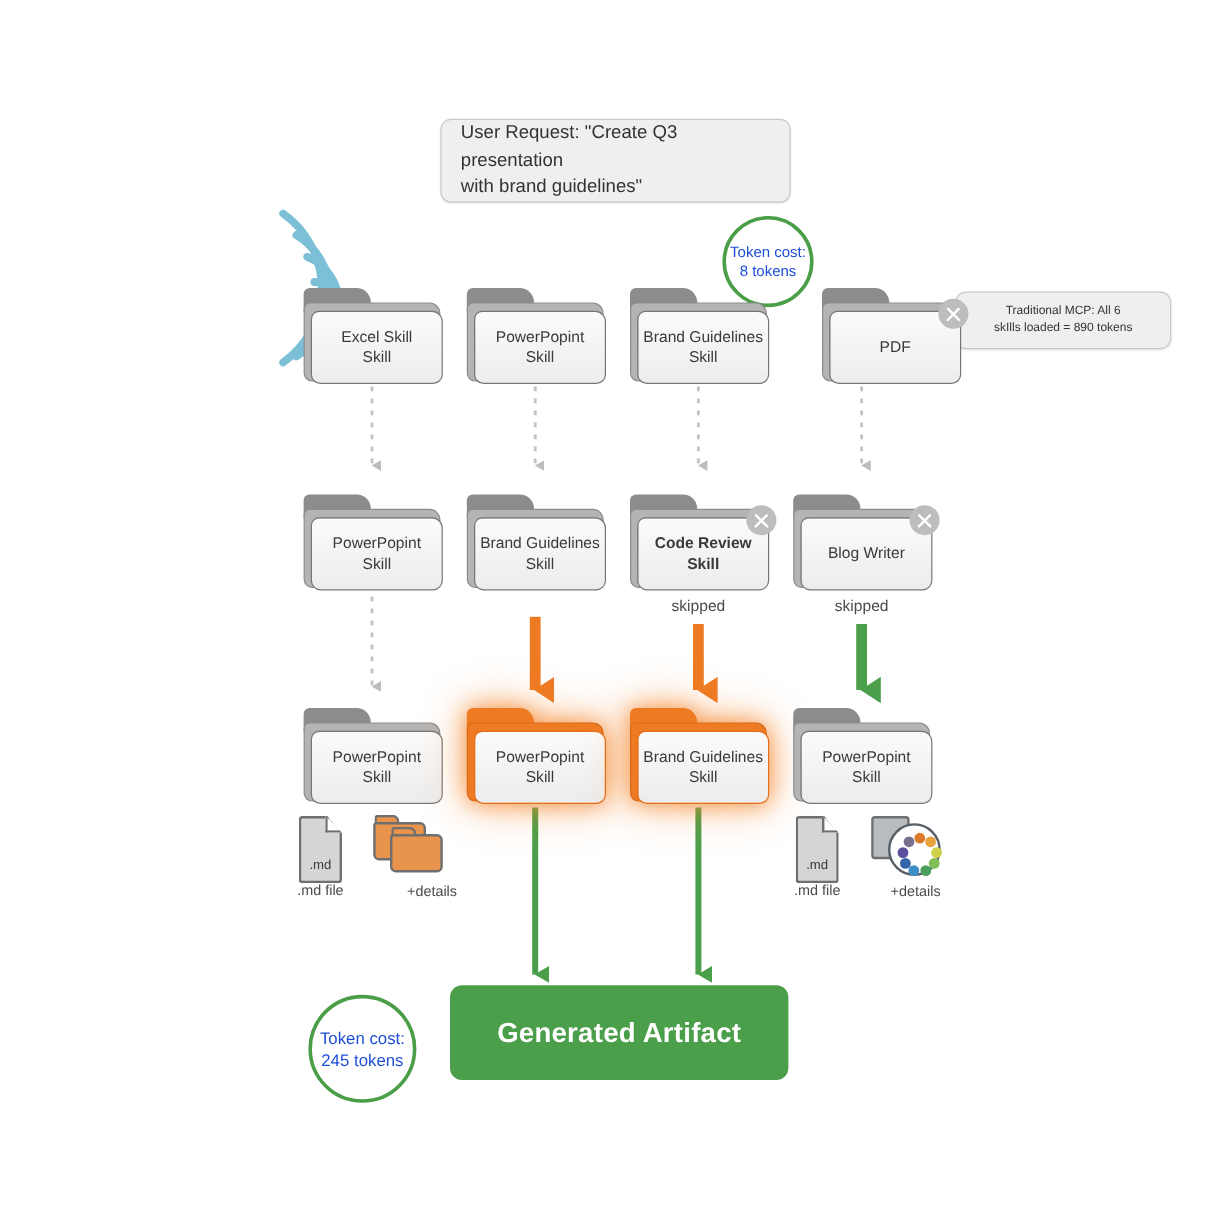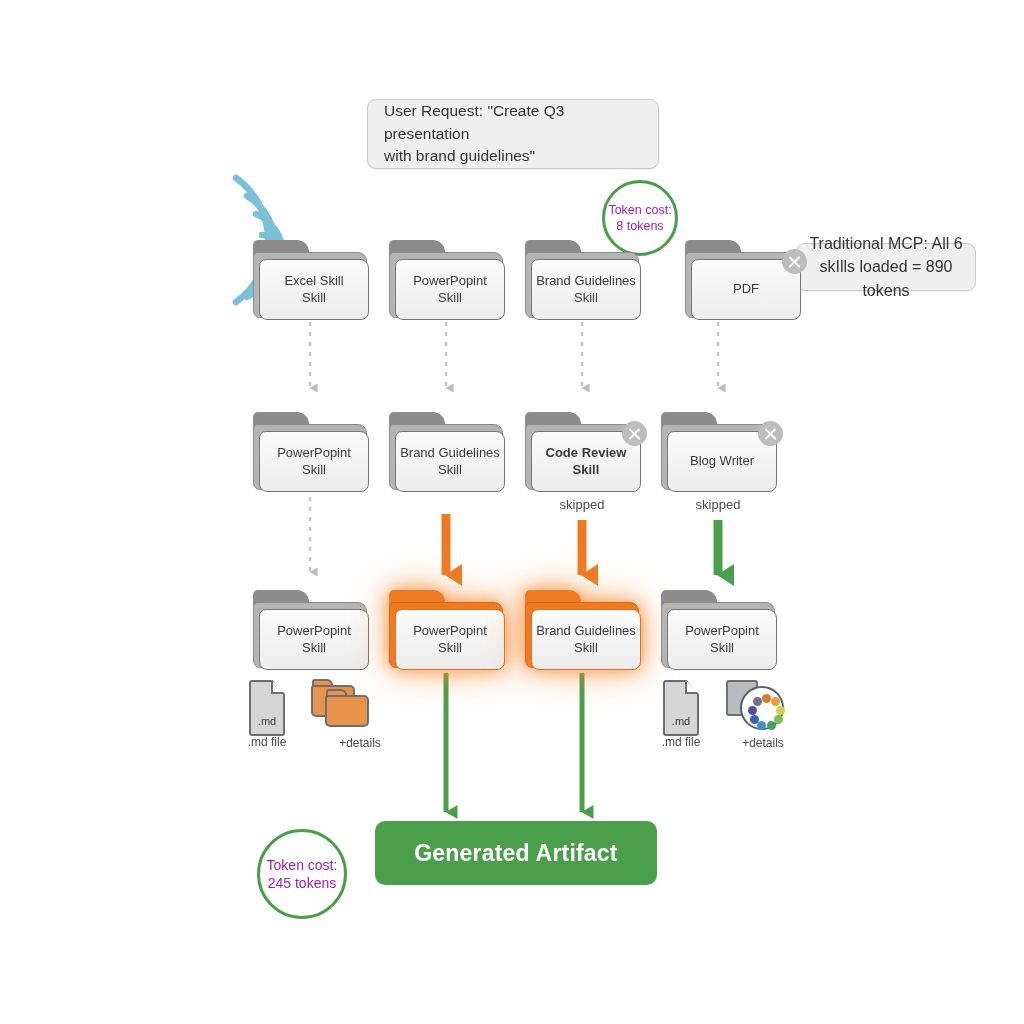--- a/index.html
+++ b/index.html
@@ -35,37 +35,37 @@
     align-items: center;
     box-shadow: 0 1px 2px rgba(0,0,0,0.07);
   }
   .callout .ctext {
     padding: 0 16px;
     font-size: 15.5px;
     line-height: 1.45;
     color: #333333;
     white-space: pre-line;
   }
-  .callout.small .ctext { font-size: 16px; padding: 0 12px; text-align: center; width: 100%;}
+  .callout.small .ctext { font-size: 10px; padding: 0 12px; text-align: center; width: 100%;}
 
   
   .token-circle {
     border-radius: 50%;
     border: 3px solid #4a9e47;
     background: #ffffff;
     display: flex;
     align-items: center;
     justify-content: center;
     text-align: center;
     box-sizing: border-box;
   }
   .token-circle .ttext {
     font-size: 12.5px;
     line-height: 1.3;
-    color: #a21caf;
+    color: #1d4ed8;
     white-space: pre-line;
   }
   .token-circle.big .ttext { font-size: 14px; }
 
   
   .folder {
     position: absolute;
     width: 118px;
     height: 80px;
   }
@@ -482,17 +482,17 @@
       <div class="dot d8" style="left: 11.001px; top: 9.27538px; background: rgb(122, 111, 142);"></div>
     </div>
   </div>
   <div class="icon-cap" style="left:718px; top:736px;">+details</div>
 
   <div class="token-circle big node" style="left:257px; top:829px; width:90px; height:90px;">
     <div class="ttext">Token cost:
 245 tokens</div>
   </div>
 
-  <div class="artifact" style="left:375px; top:821px; width:282px; height:64px;">
+  <div class="artifact" style="left:375px; top:821px; width:282px; height:79px;">
     <span class="atext">Generated Artifact</span>
   </div>
 
 </div>
 
 </body></html>

